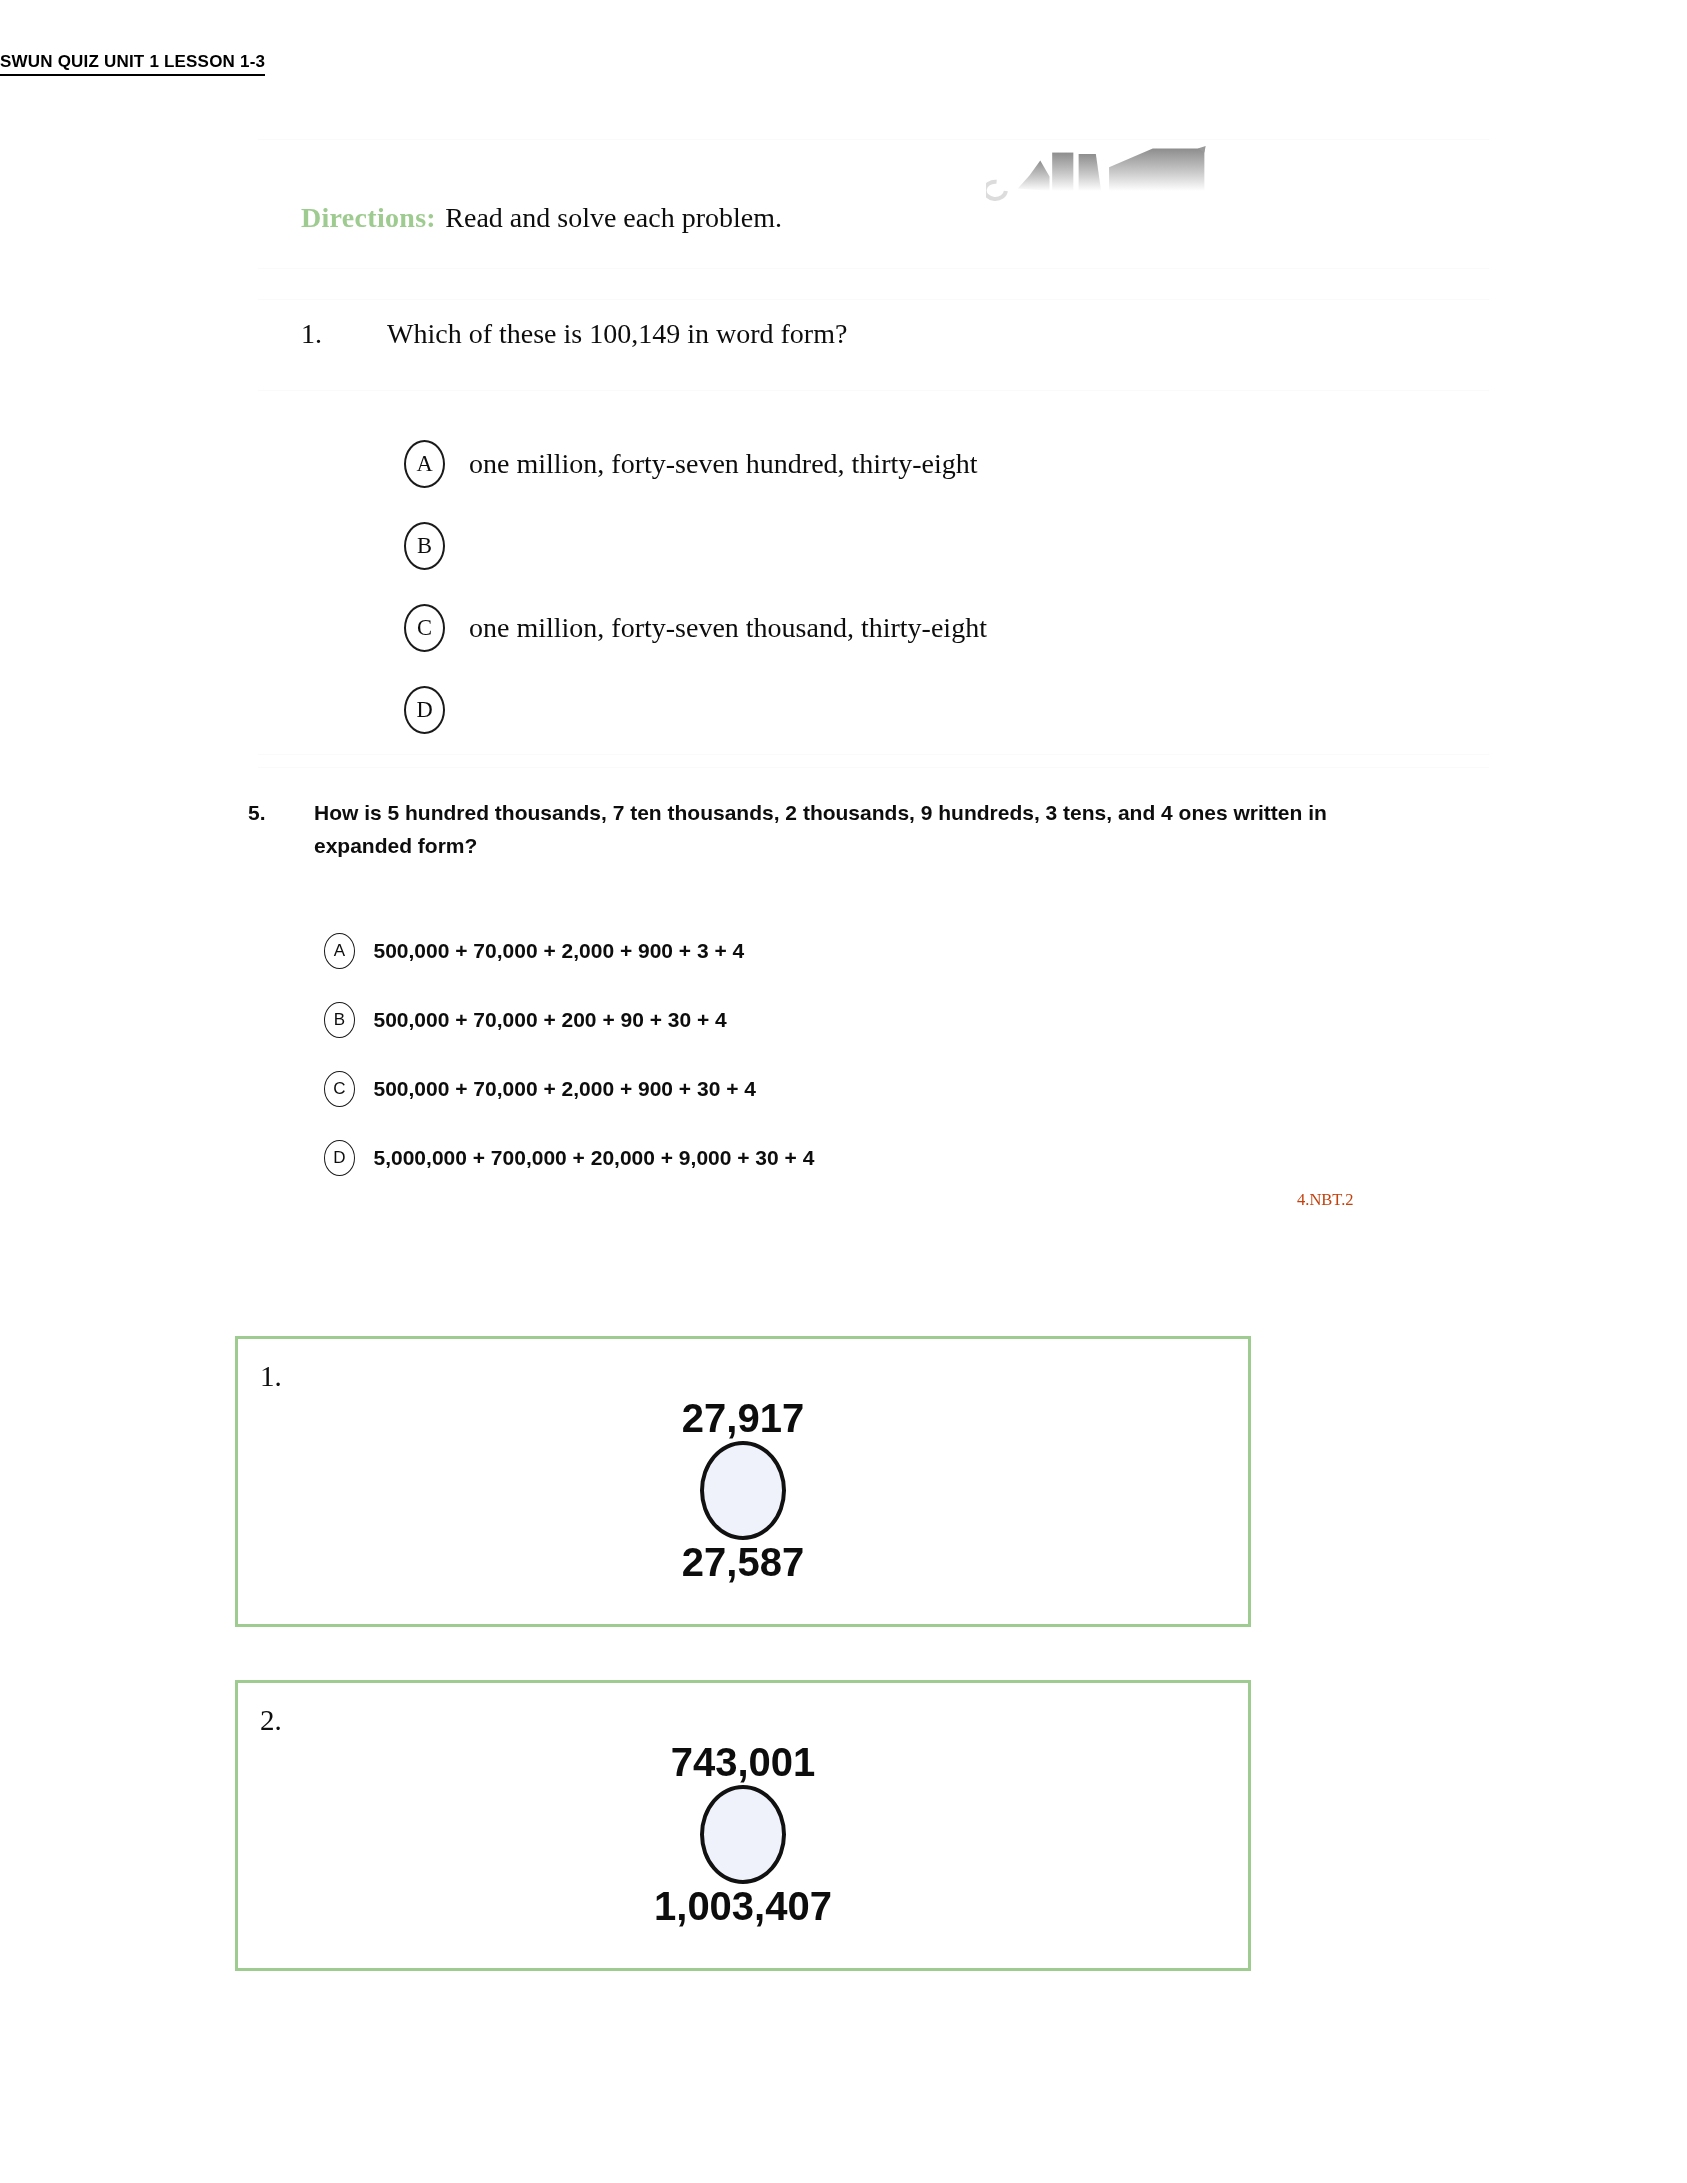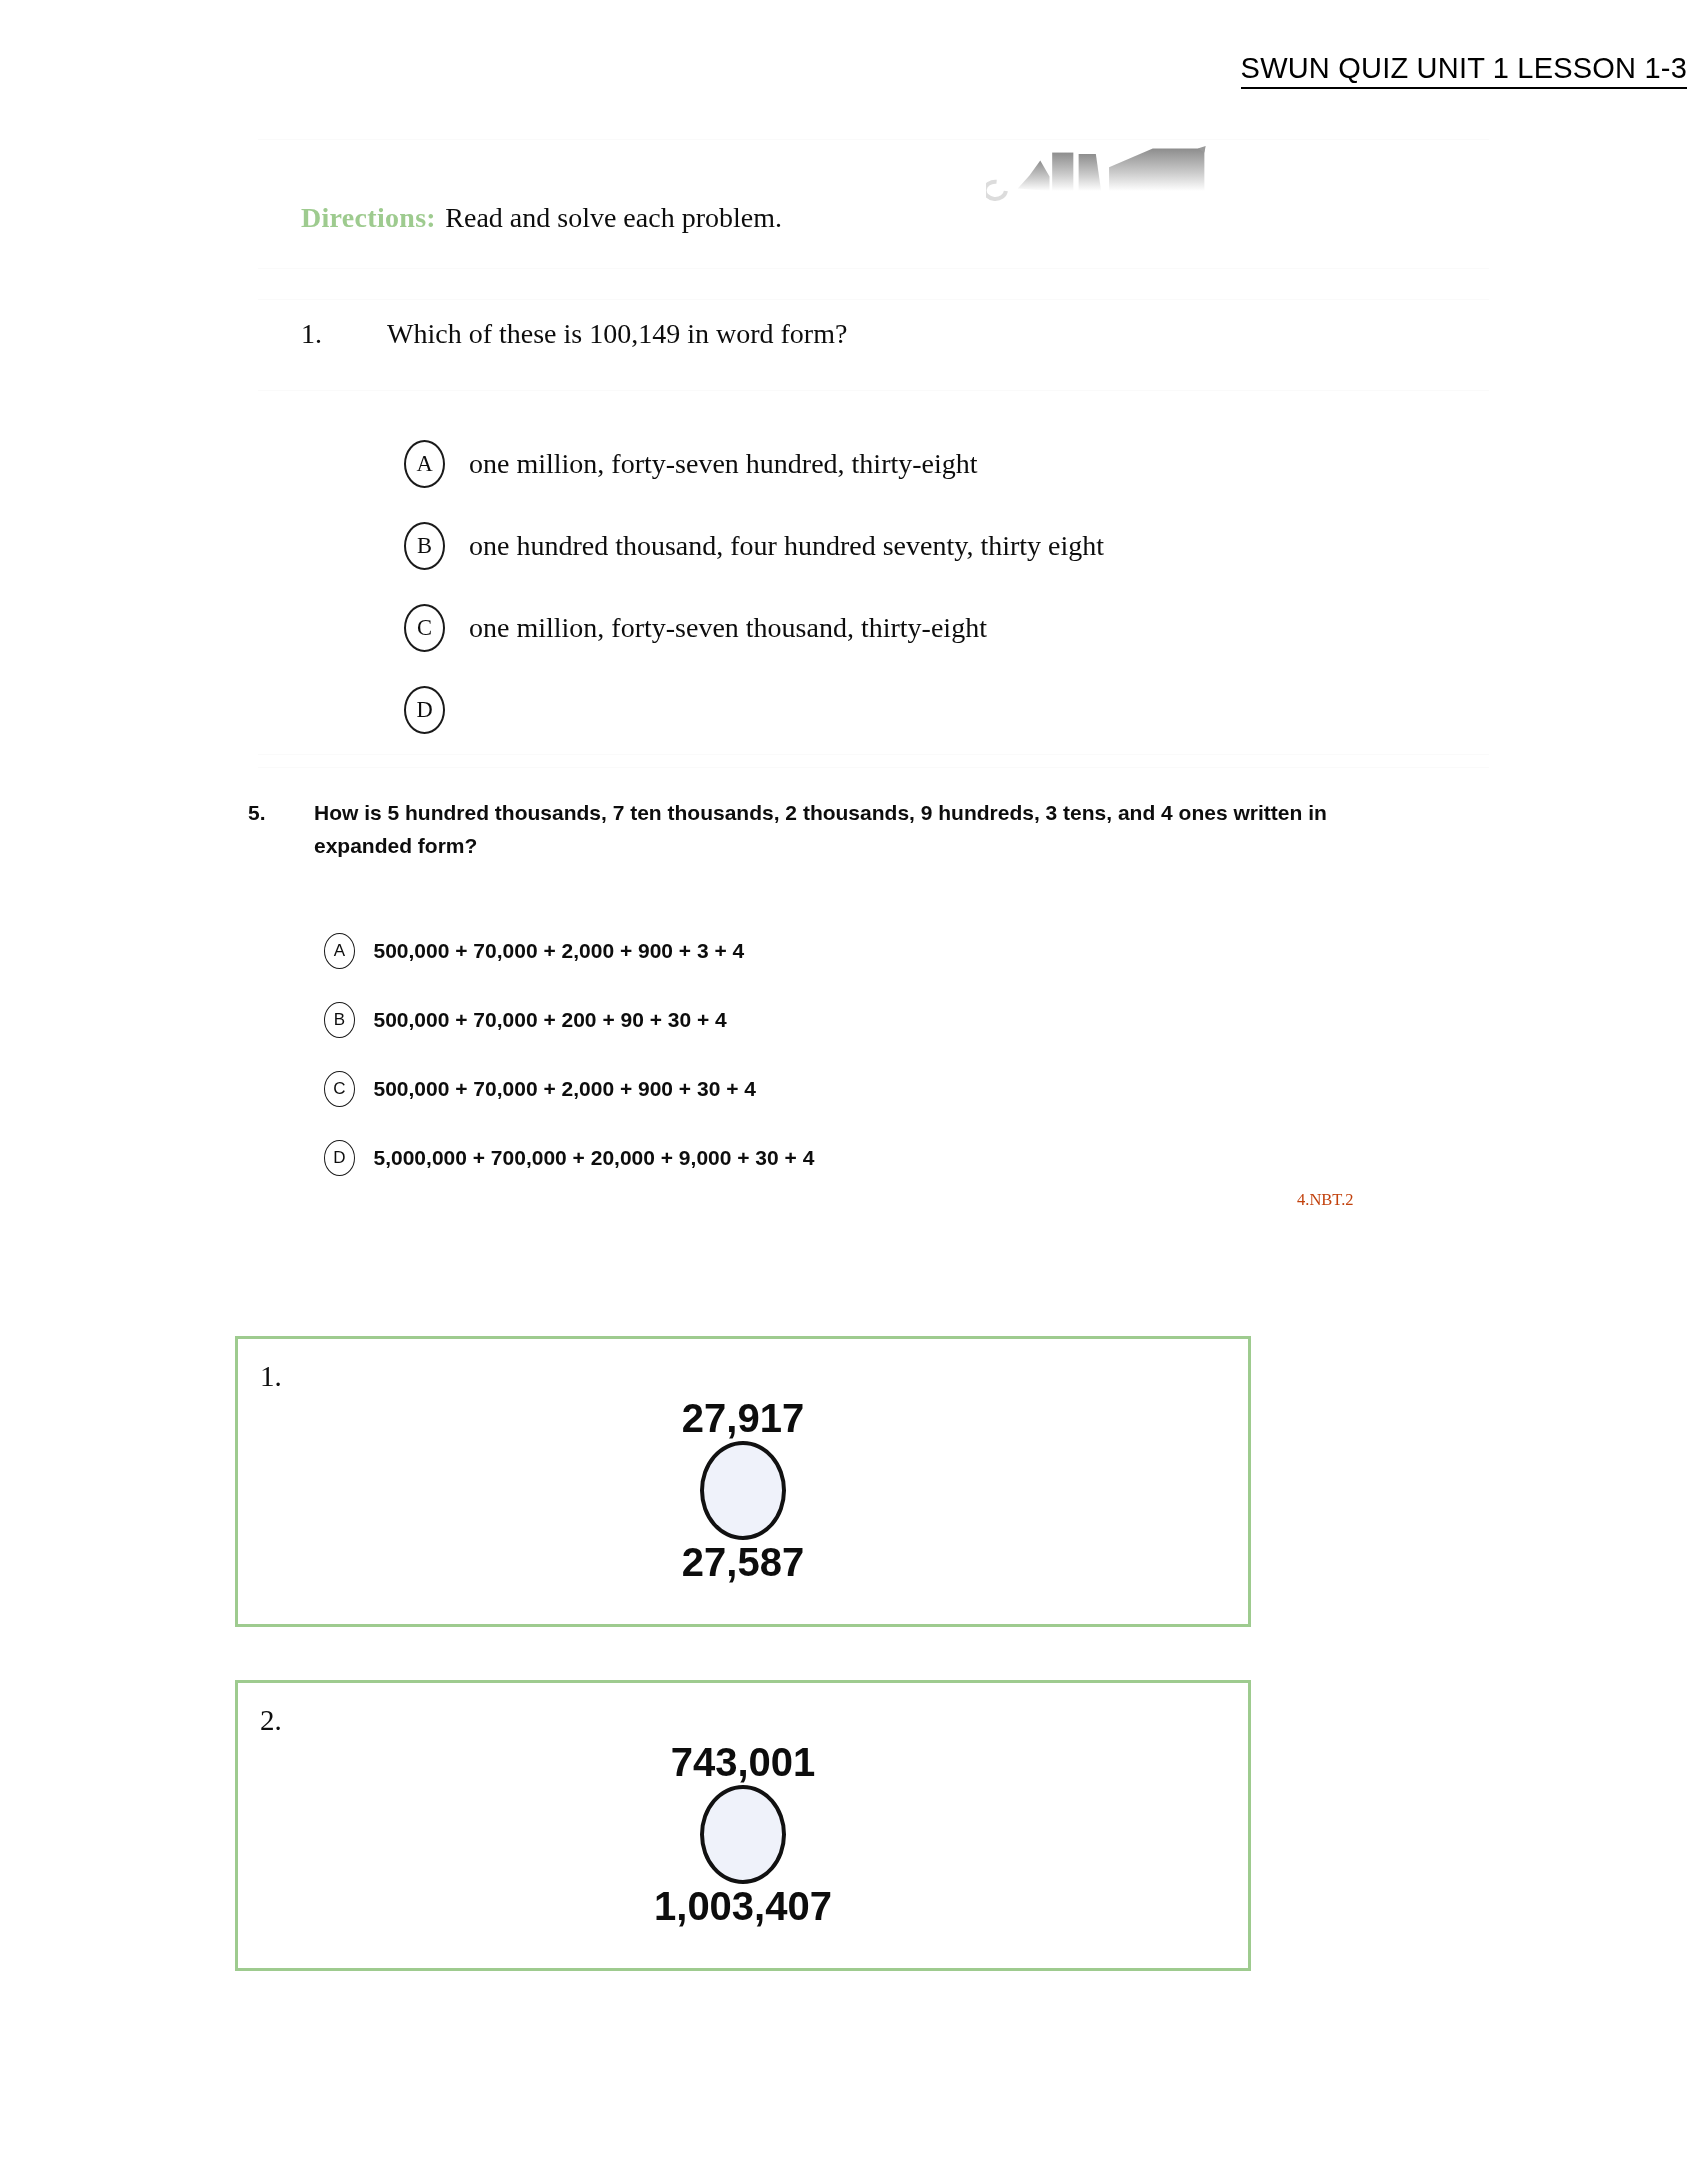--- a/index.html
+++ b/index.html
@@ -26,24 +26,24 @@
     height: 1.3px;
     background: #fafafa;
   }
 
   
   #title {
     position: absolute;
     top: 52px;
     left: 0;
     width: 1687px;
-    text-align: right;
+    text-align: left;
     font-family: "Liberation Sans", sans-serif;
-    font-weight: normal;
-    font-size: 29px;
+    font-weight: bold;
+    font-size: 17px;
     letter-spacing: 0.2px;
     color: #000000;
   }
   #title span {
     border-bottom: 2.6px solid #000000;
     padding-bottom: 2.6px;
   }
 
   
   #watermark {
@@ -265,21 +265,20 @@
     </div>
   </div>
 
   <div id="q1-options">
     <div class="opt">
       <div class="bub">A</div>
       <div>one million, forty-seven hundred, thirty-eight</div>
     </div>
     <div class="opt">
       <div class="bub">B</div>
-      <div>one hundred thousand, four hundred seventy, thirty eight</div>
     </div>
     <div class="opt">
       <div class="bub">C</div>
       <div>one million, forty-seven thousand, thirty-eight</div>
     </div>
     <div class="opt">
       <div class="bub">D</div>
     </div>
   </div>
 

